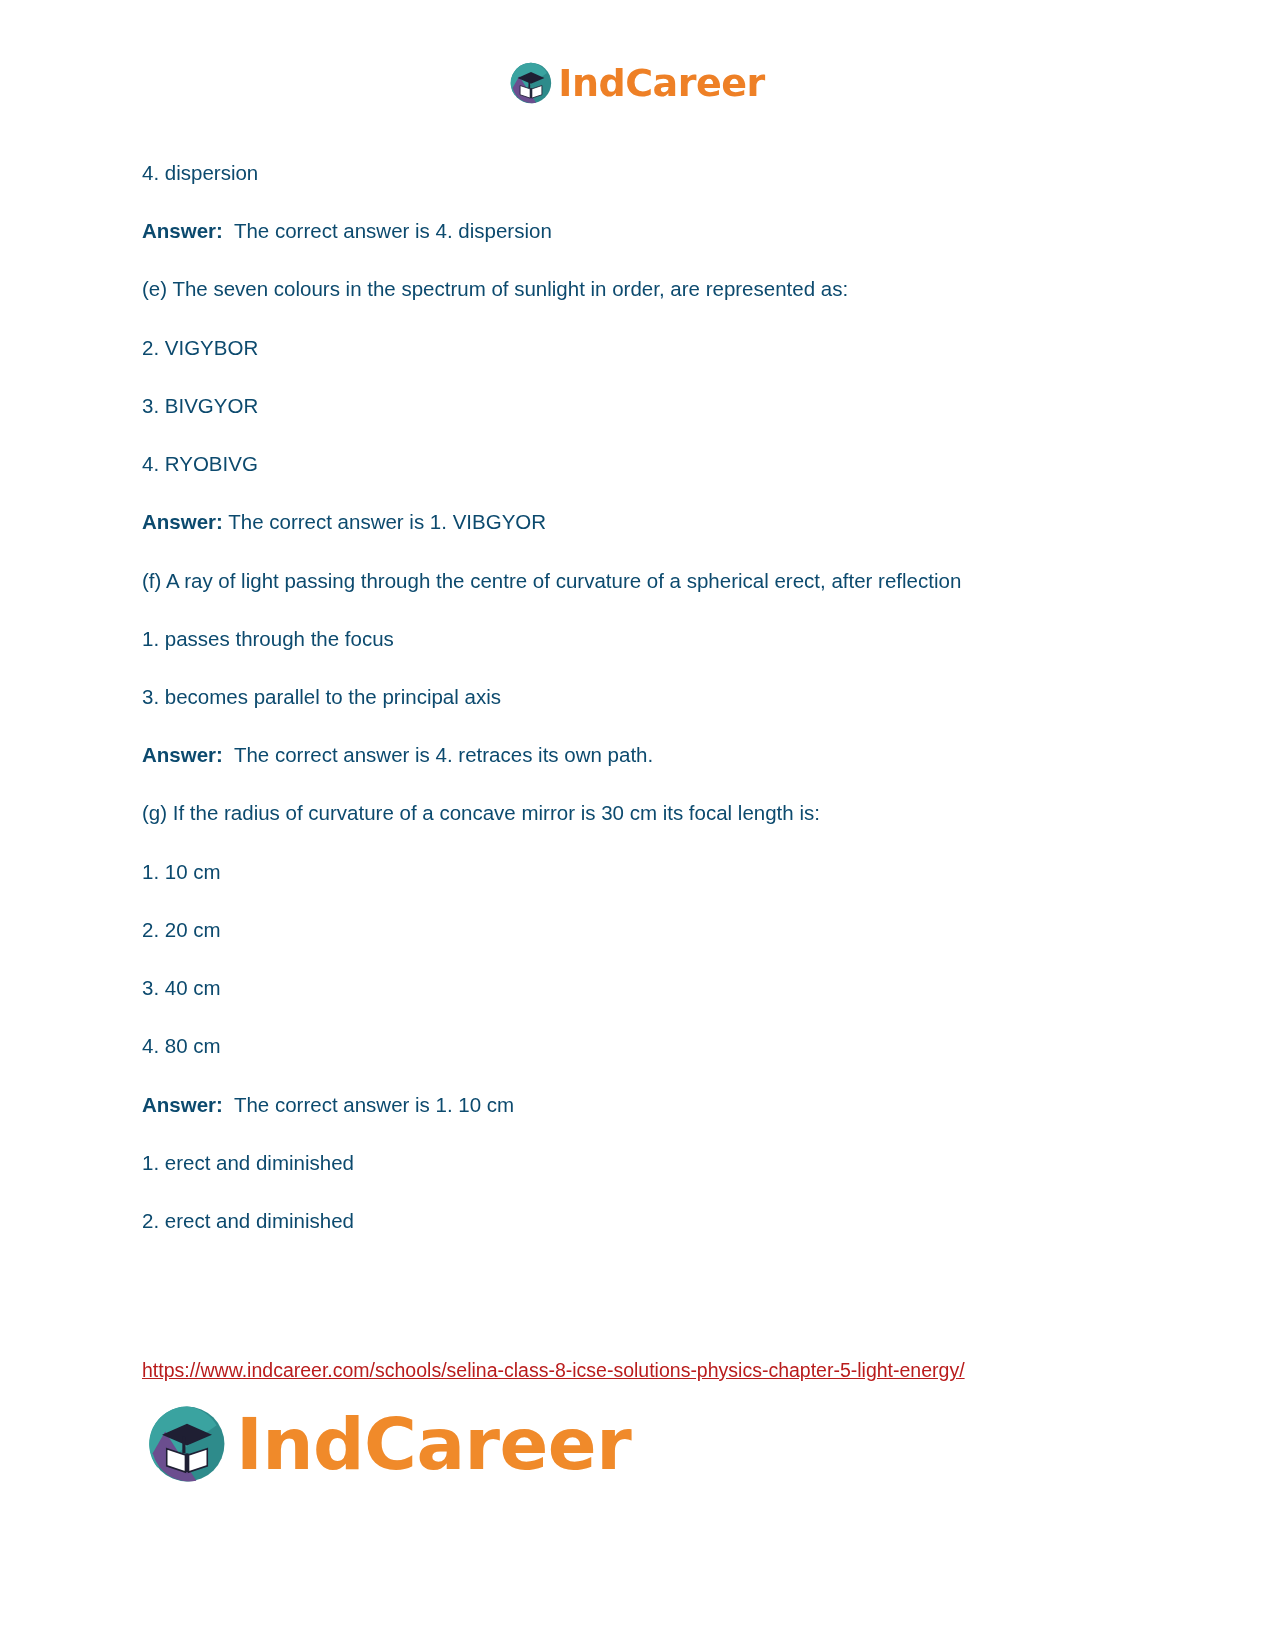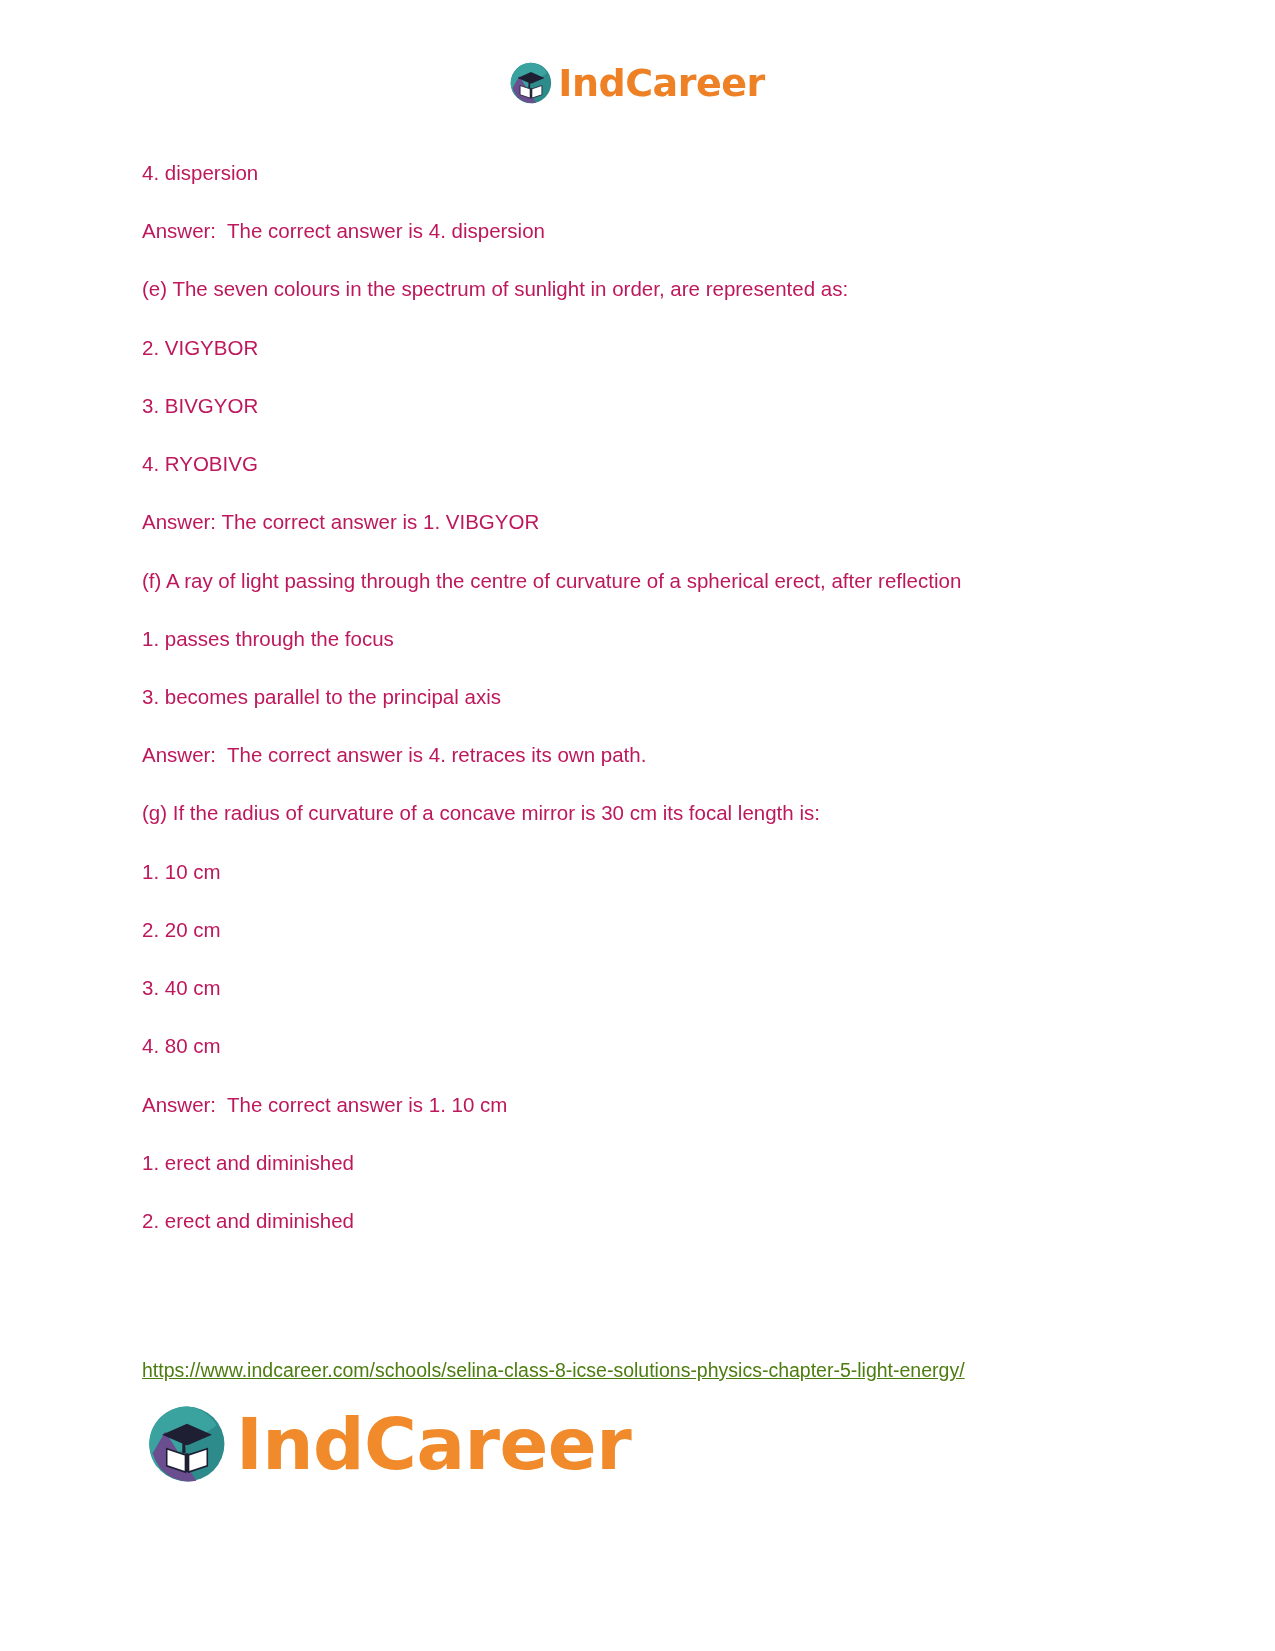--- a/index.html
+++ b/index.html
@@ -48,39 +48,39 @@
   
   .doc {
     position: absolute;
     left: 142px;
     top: 160px;
     width: 990px;
   }
   .para {
     font-size: 20.5px;
     line-height: 1.25;
-    color: #be185d;
+    color: #0c4a6e;
     margin: 0 0 32.6px 0;
     white-space: pre-wrap;
   }
   .para .lbl {
-    font-weight: normal;
+    font-weight: bold;
   }
 
   
   .footer-link-row {
     position: absolute;
     left: 142px;
     top: 1358px;
     width: 1000px;
   }
   .footer-link {
     font-size: 19.5px;
     line-height: 1.3;
-    color: #4d7c0f;
+    color: #b91c1c;
     text-decoration: underline;
     white-space: nowrap;
     display: inline-block;
   }
 
   
   .footer-logo {
     position: absolute;
     left: 148px;
     top: 1405px;

